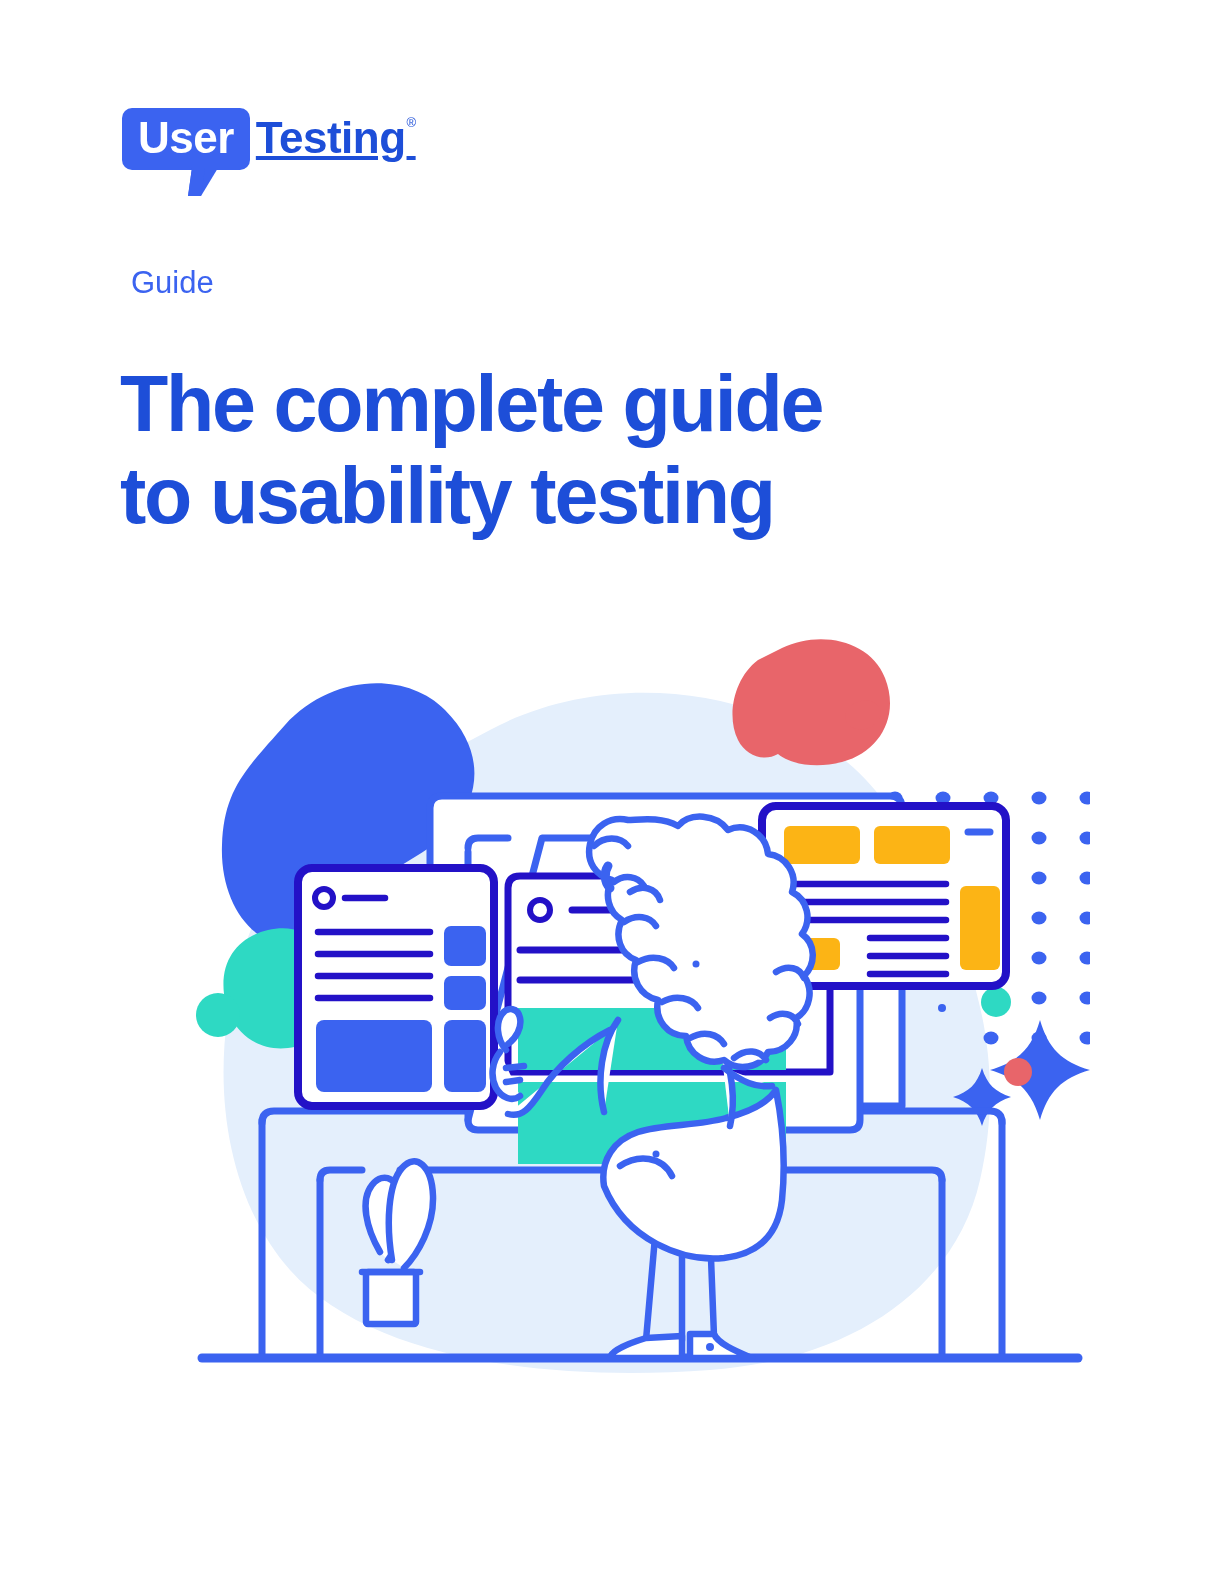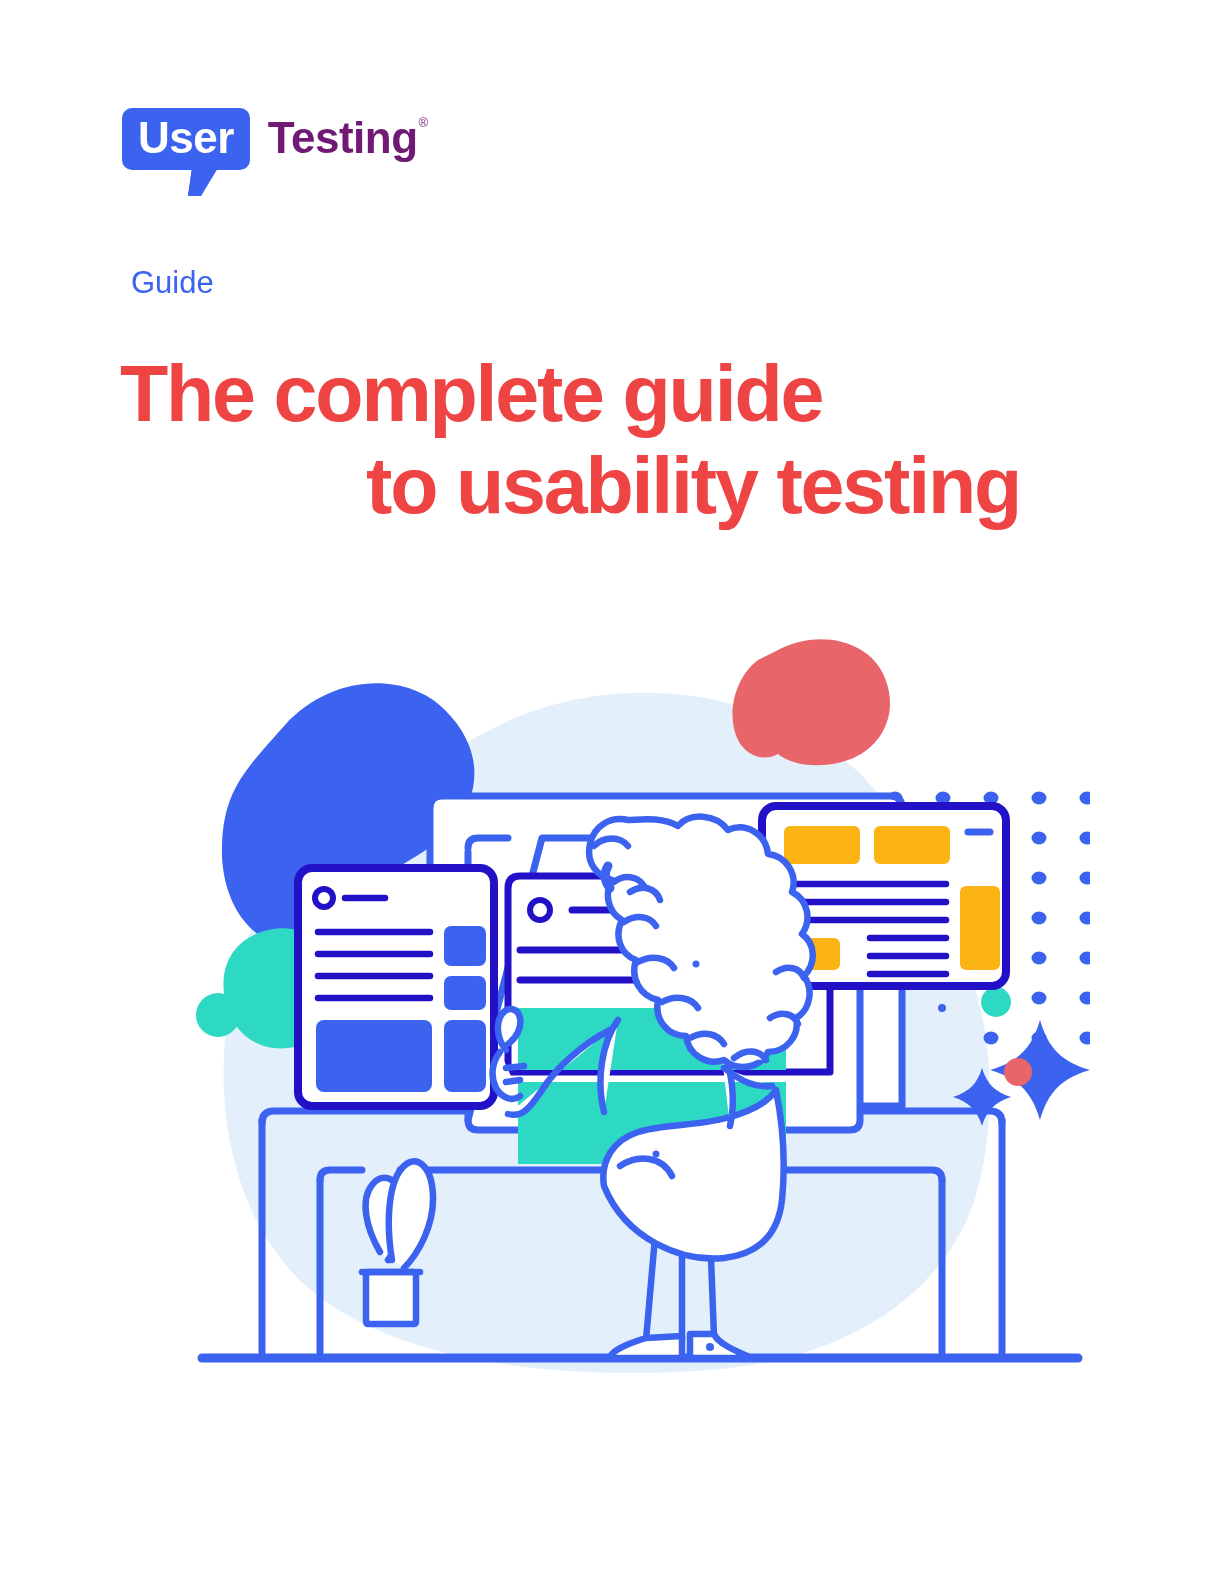--- a/index.html
+++ b/index.html
@@ -50,29 +50,30 @@
     bottom: -26px;
     width: 0;
     height: 0;
     border-left: 13px solid #3B63F0;
     border-right: 13px solid transparent;
     border-top: 28px solid #3B63F0;
     border-bottom: 0 solid transparent;
     transform: skewX(-8deg);
   }
   .logo-word {
-    color: #701a75;
+    color: #1d4ed8;
     font-size: 44px;
     font-weight: bold;
     letter-spacing: -0.5px;
     line-height: 1;
-    margin-left: 18px;
+    margin-left: 6px;
     margin-top: 8px;
     position: relative;
     font-family: "Liberation Sans", sans-serif;
+    text-decoration: underline;
   }
   .logo-reg {
     font-size: 13px;
     vertical-align: super;
     font-weight: normal;
     position: relative;
     top: -10px;
     left: 1px;
   }
 
@@ -84,30 +85,30 @@
     font-size: 31px;
     color: #3B63F0;
     letter-spacing: 0px;
     font-family: "Liberation Sans", sans-serif;
   }
 
   
   .headline {
     position: absolute;
     left: 120px;
-    top: 348px;
+    top: 358px;
     width: 900px;
-    color: #ef4444;
+    color: #1d4ed8;
     font-size: 79px;
     font-weight: bold;
     line-height: 1.16;
     letter-spacing: -2.2px;
     font-family: "Liberation Sans", sans-serif;
   }
-  .headline .l2 { display: block; text-align: right; }
+  .headline .l2 { display: block; }
 
   
   .illustration {
     position: absolute;
     left: 190px;
     top: 620px;
     width: 900px;
     height: 800px;
   }
   .illustration svg { display: block; width: 900px; height: 800px; }

